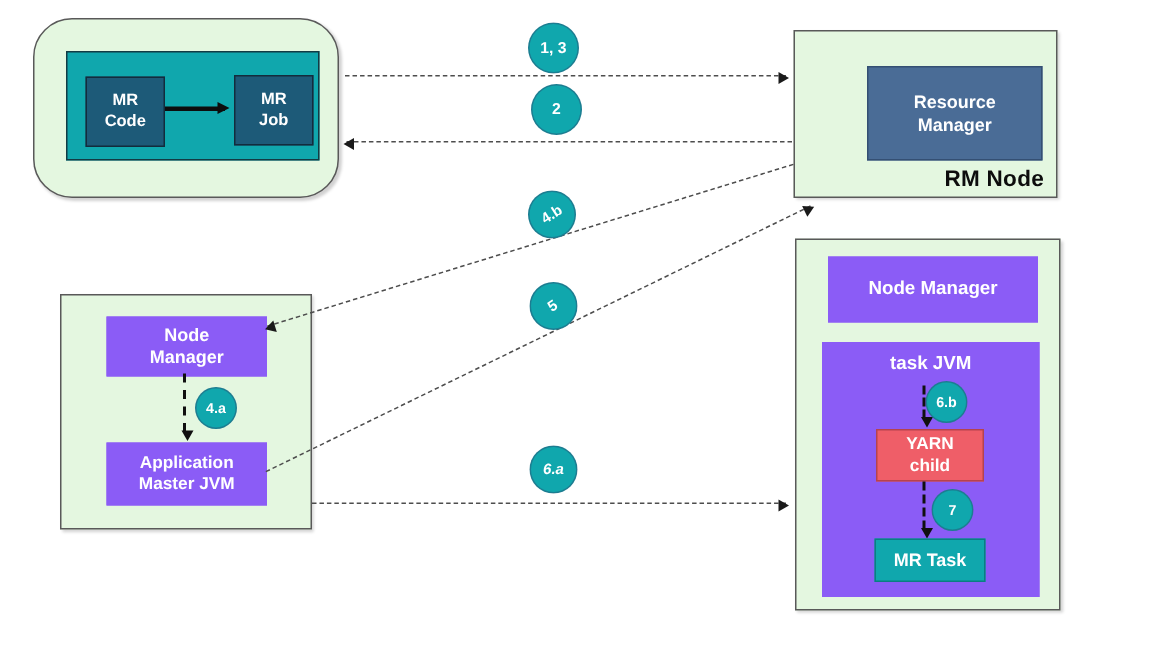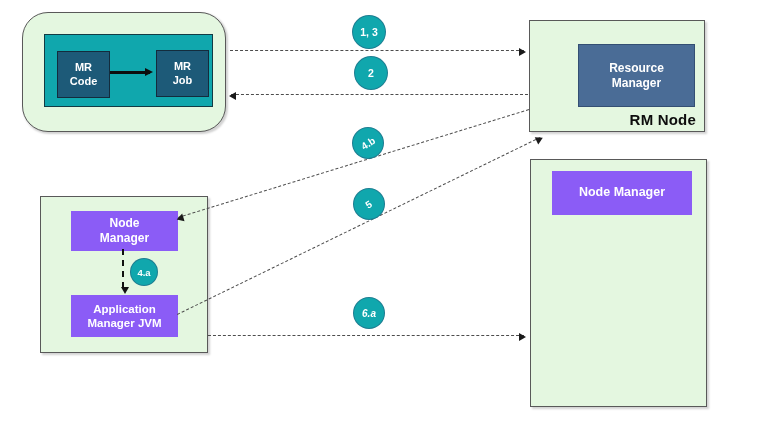--- a/index.html
+++ b/index.html
@@ -73,27 +73,49 @@
 Manager</span>
     </div>
     <div class="vline" style="left:81px;top:52px;height:39px;">
       <i class="ah ah-down"></i>
     </div>
     <div class="badge b26" style="left:89px;top:61px;">
       <span>4.a</span>
     </div>
     <div class="ibox dark-teal" style="left:30px;top:98px;width:105px;height:40px;font-size:11.5px;">
       <span>Application
-Manager JVM</span>
+Master JVM</span>
     </div>
   </div>
 
   <div class="gbox" style="left:530px;top:159px;width:175px;height:246px;">
     <div class="ibox dark-teal" style="left:21px;top:11px;width:138px;height:42px;font-size:12.5px;">
       <span>Node Manager</span>
+    </div>
+    <div class="dark-teal" style="position:absolute;left:17px;top:68px;width:143px;height:168px;">
+      <div style="position:absolute;top:6px;left:0;width:100%;text-align:center;color:#fff;font-size:12.5px;">task JVM</div>
+      <div class="vline" style="left:66px;top:28px;height:22px;">
+        <i class="ah ah-down" style="border-top-color:#101010;"></i>
+      </div>
+      <div class="badge b26" style="left:68px;top:25px;">
+        <span>6.b</span>
+      </div>
+      <div class="ibox red" style="left:35px;top:57px;width:70px;height:33px;">
+        <span>YARN
+child</span>
+      </div>
+      <div class="vline" style="left:66px;top:92px;height:32px;">
+        <i class="ah ah-down"></i>
+      </div>
+      <div class="badge b26" style="left:72px;top:97px;">
+        <span>7</span>
+      </div>
+      <div class="ibox teal-box" style="left:34px;top:130px;width:72px;height:27px;">
+        <span>MR Task</span>
+      </div>
     </div>
   </div>
 
   <div class="dline" style="left:230px;top:50px;width:294px;">
     <i class="ah ah-right"></i>
   </div>
   <div class="dline" style="left:231px;top:94px;width:297px;">
     <i class="ah ah-left"></i>
   </div>
   <div class="dline" style="left:178px;top:217px;width:367px;transform:rotate(-17.1deg);">

